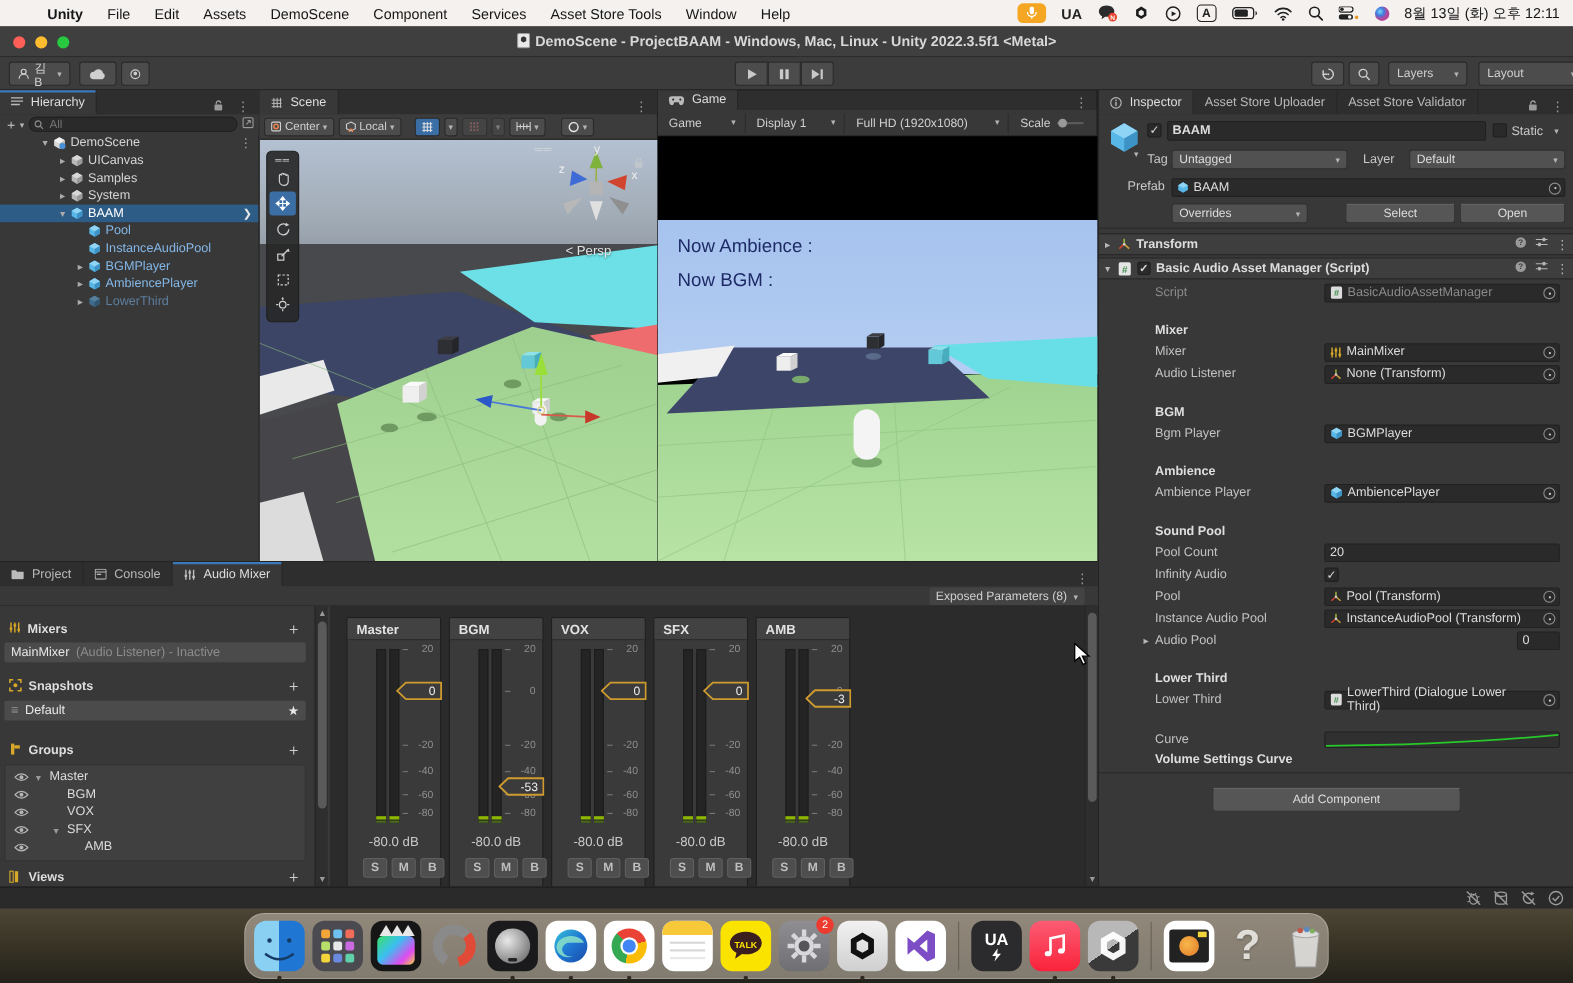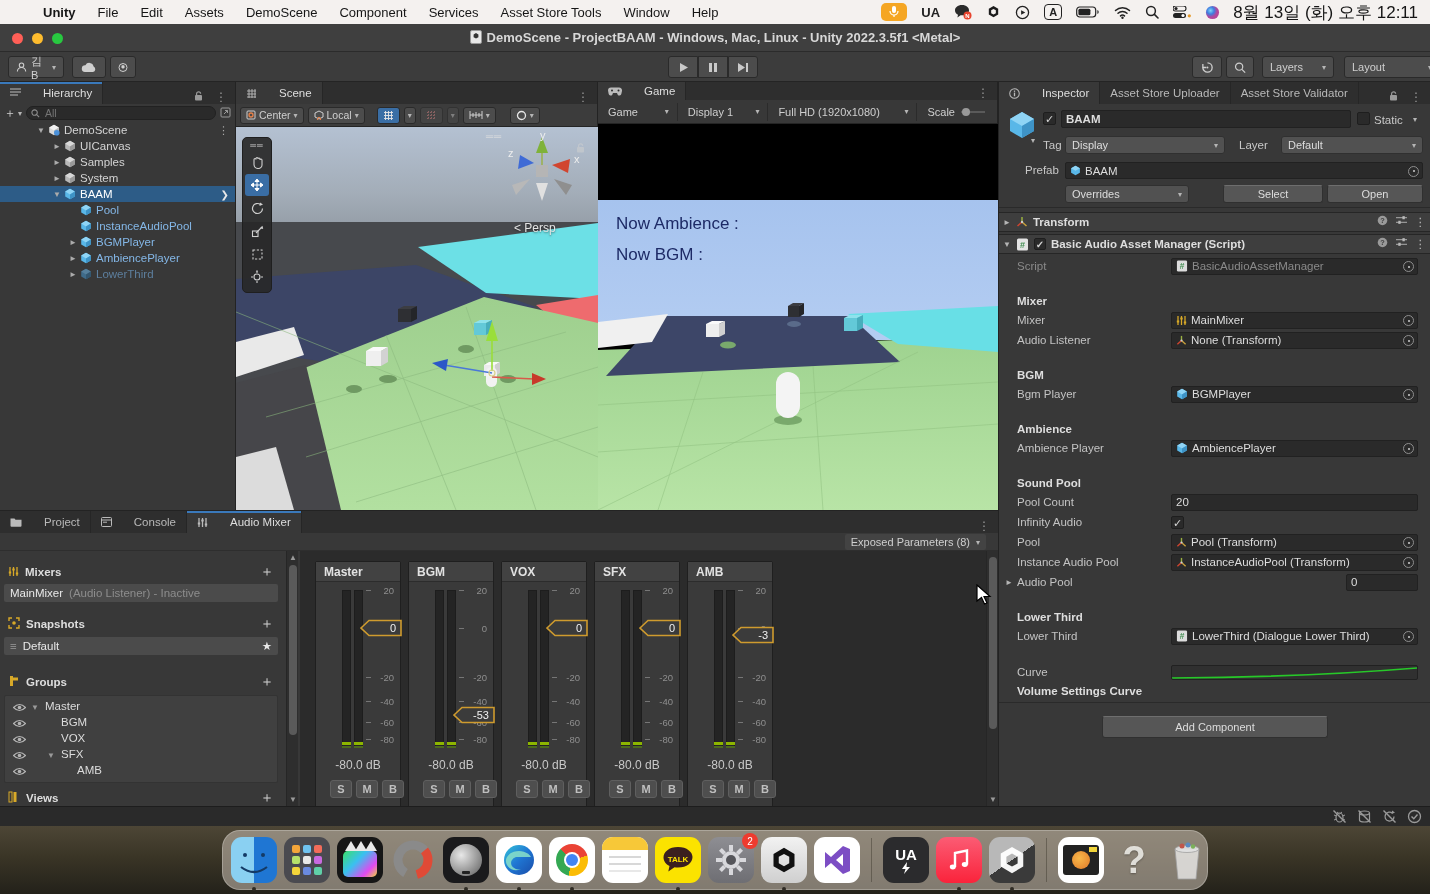--- a/index.html
+++ b/index.html
@@ -8,38 +8,38 @@
   .abs{position:absolute;}
 
   
   #menubar{position:absolute;left:0;top:0;width:1430px;height:24px;background:#f4f1ef;display:flex;align-items:center;font-size:13px;color:#161616;}
   #menubar .apple{font-size:14px;margin:0 18px 0 14px;}
   #menubar .mitem{padding:0 11px;white-space:nowrap;}
   #menubar .mitem.first{font-weight:700;}
   #menubar .spacer{flex:1;}
   #menubar .stat{display:flex;align-items:center;margin:0 7px;color:#222;}
   .micbtn{width:26px;height:18px;background:#f5a623;border-radius:5px;display:flex;align-items:center;justify-content:center;}
-  .clock{font-size:17px;margin:0 12px 0 6px;white-space:nowrap;}
+  .clock{font-size:13px;margin:0 12px 0 6px;white-space:nowrap;}
 
   
   #titlebar{position:absolute;left:0;top:24px;width:1430px;height:28px;background:#3f3f3f;border-bottom:1px solid #2b2b2b;}
   .tl{position:absolute;top:9px;width:11px;height:11px;border-radius:50%;}
   #title-text{position:absolute;top:6px;left:0;width:100%;text-align:center;color:#d8d8d8;font-weight:700;font-size:13px;}
 
   
   #toolbar{position:absolute;left:0;top:52px;width:1430px;height:30px;background:#3c3c3c;border-bottom:1px solid #242424;}
   .tbtn{position:absolute;top:4px;height:22px;background:#4c4c4c;border:1px solid #2a2a2a;border-radius:3px;color:#cfcfcf;font-size:11px;display:flex;align-items:center;justify-content:center;gap:4px;padding:0 7px;}
   .playbtns{position:absolute;left:668px;top:4px;display:flex;}
   .pb{width:30px;height:22px;background:#4c4c4c;border:1px solid #2a2a2a;display:flex;align-items:center;justify-content:center;color:#c9c9c9;font-size:11px;}
   .pb:first-child{border-radius:3px 0 0 3px;} .pb:last-child{border-radius:0 3px 3px 0;}
   .ddarrow{font-size:8px;color:#b5b5b5;}
 
   
   .tabbar{position:absolute;left:0;top:0;width:100%;height:22px;background:#2e2e2e;display:flex;align-items:flex-end;}
-  .tab{height:22px;display:flex;align-items:center;gap:22px;padding:0 10px;font-size:11.5px;color:#b9b9b9;background:#2e2e2e;border-right:1px solid #262626;}
+  .tab{height:22px;display:flex;align-items:center;gap:7px;padding:0 10px;font-size:11.5px;color:#b9b9b9;background:#2e2e2e;border-right:1px solid #262626;}
   .tab.active{background:#383838;color:#dedede;}
   .tab.focused{box-shadow:inset 0 2px 0 #3a79bb;}
   .panel-kebab{margin-left:auto;color:#9a9a9a;font-size:12px;padding:0 8px;}
   .lockico{color:#9a9a9a;font-size:10px;padding:0 2px;}
 
   
   #hierarchy{position:absolute;left:0;top:82px;width:236px;height:428px;background:#383838;border-right:1px solid #232323;}
   #hier-filter{position:absolute;left:0;top:22px;width:100%;height:18px;background:#383838;display:flex;align-items:center;padding:0 4px;gap:4px;}
   #hier-search{flex:1;height:14px;background:#2a2a2a;border:1px solid #212121;border-radius:7px;color:#bbb;font-size:10.5px;padding:0 6px 0 18px;outline:none;}
   .searchwrap{position:relative;flex:1;display:flex;}
@@ -79,21 +79,21 @@
 
   
   #inspector{position:absolute;left:998px;top:82px;width:432px;height:724px;background:#383838;border-left:1px solid #232323;}
   #insp-head{position:absolute;left:0;top:22px;width:100%;height:104px;background:#383838;border-bottom:1px solid #2a2a2a;}
   .ifield{background:#2a2a2a;border:1px solid #212121;border-radius:2px;color:#ddd;font-size:11.5px;display:flex;align-items:center;padding:0 4px;height:18px;}
   .idd{background:#515151;border:1px solid #303030;border-radius:3px;color:#ddd;font-size:11px;display:flex;align-items:center;height:18px;padding:0 6px;justify-content:space-between;}
   .ibtn{background:#565656;border:1px solid #303030;border-top-color:#6e6e6e;border-radius:3px;color:#ddd;font-size:11px;display:flex;align-items:center;justify-content:center;height:18px;}
   .ilabel{color:#c8c8c8;font-size:11.5px;}
   .comp-head{position:relative;width:100%;height:20px;background:#3e3e3e;border-top:1px solid #262626;border-bottom:1px solid #262626;display:flex;align-items:center;gap:5px;padding:0 4px;color:#dedede;font-size:11.5px;font-weight:700;}
   .comp-head .rt{margin-left:auto;display:flex;gap:8px;color:#b9b9b9;font-weight:400;}
-  .irow{position:relative;height:20px;display:flex;align-items:center;}
+  .irow{position:relative;height:20px;display:flex;align-items:center;margin-left:33px;}
   .irow .lab{position:absolute;left:18px;color:#c3c3c3;font-size:11.5px;}
   .irow.hdr .lab{font-weight:700;color:#dedede;}
   .irow .val{position:absolute;left:172px;right:12px;}
   .objfield{position:relative;height:17px;background:#2a2a2a;border:1px solid #212121;border-radius:2px;color:#ddd;font-size:11.5px;display:flex;align-items:center;gap:4px;padding:0 20px 0 4px;}
   .objfield.dis{color:#8a8a8a;}
   .picker{position:absolute;right:3px;top:2.5px;width:11px;height:11px;border:1px solid #8e8e8e;border-radius:50%;}
   .picker:after{content:"";position:absolute;left:3.5px;top:3.5px;width:2px;height:2px;background:#cfcfcf;border-radius:50%;}
   .ckbox{width:13px;height:13px;background:#2a2a2a;border:1px solid #1e1e1e;border-radius:2px;color:#d7d7d7;font-size:11px;line-height:12px;text-align:center;}
   #add-comp{position:absolute;left:103px;width:226px;height:22px;}
 
@@ -744,21 +744,21 @@
       <span class="abs ddarrow" style="left:32px;top:32px;">▾</span>
       <span class="abs ckbox" style="left:44px;top:8px;">✓</span>
       <div class="abs ifield" style="left:62px;top:6px;width:290px;font-weight:700;">
           <span>BAAM</span>
         </div>
       <span class="abs ckbox" style="left:358px;top:8px;"></span>
       <span class="abs ilabel" style="left:375px;top:10px;">Static</span>
       <span class="abs ddarrow" style="left:414px;top:11px;">▾</span>
       <span class="abs ilabel" style="left:44px;top:35px;">Tag</span>
       <div class="abs idd" style="left:66px;top:32px;width:160px;">
-          <span>Display</span>
+          <span>Untagged</span>
           <span class="ddarrow">▾</span>
         </div>
       <span class="abs ilabel" style="left:240px;top:35px;">Layer</span>
       <div class="abs idd" style="left:282px;top:32px;width:142px;">
           <span>Default</span>
           <span class="ddarrow">▾</span>
         </div>
       <span class="abs ilabel" style="left:26px;top:60px;">Prefab</span>
       <div class="abs objfield" style="left:66px;top:58px;width:358px;">
         <svg width="11" height="11" viewBox="0 0 30 30">

